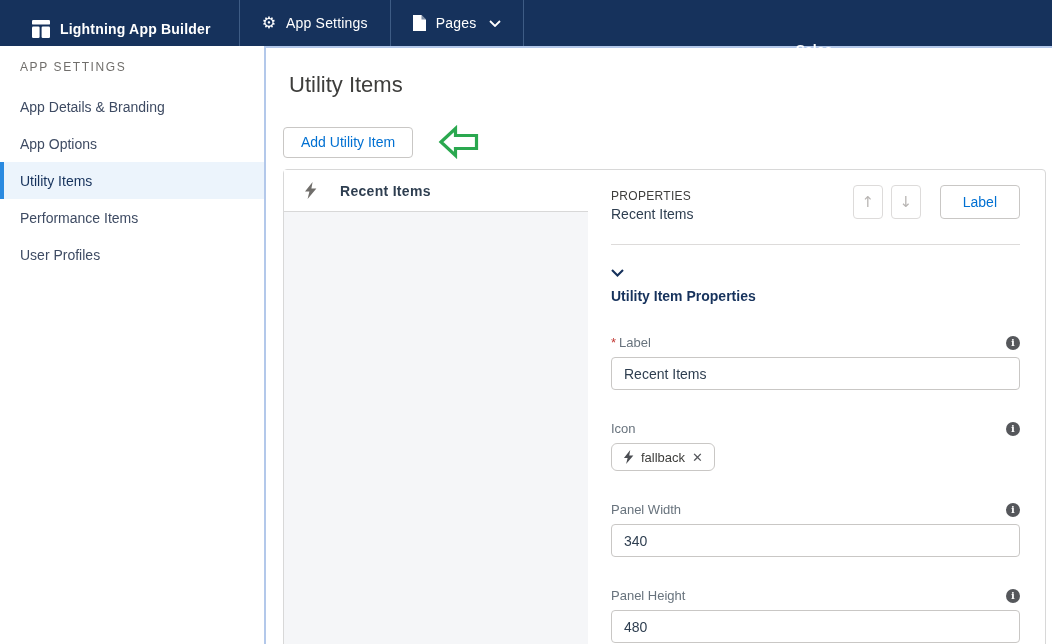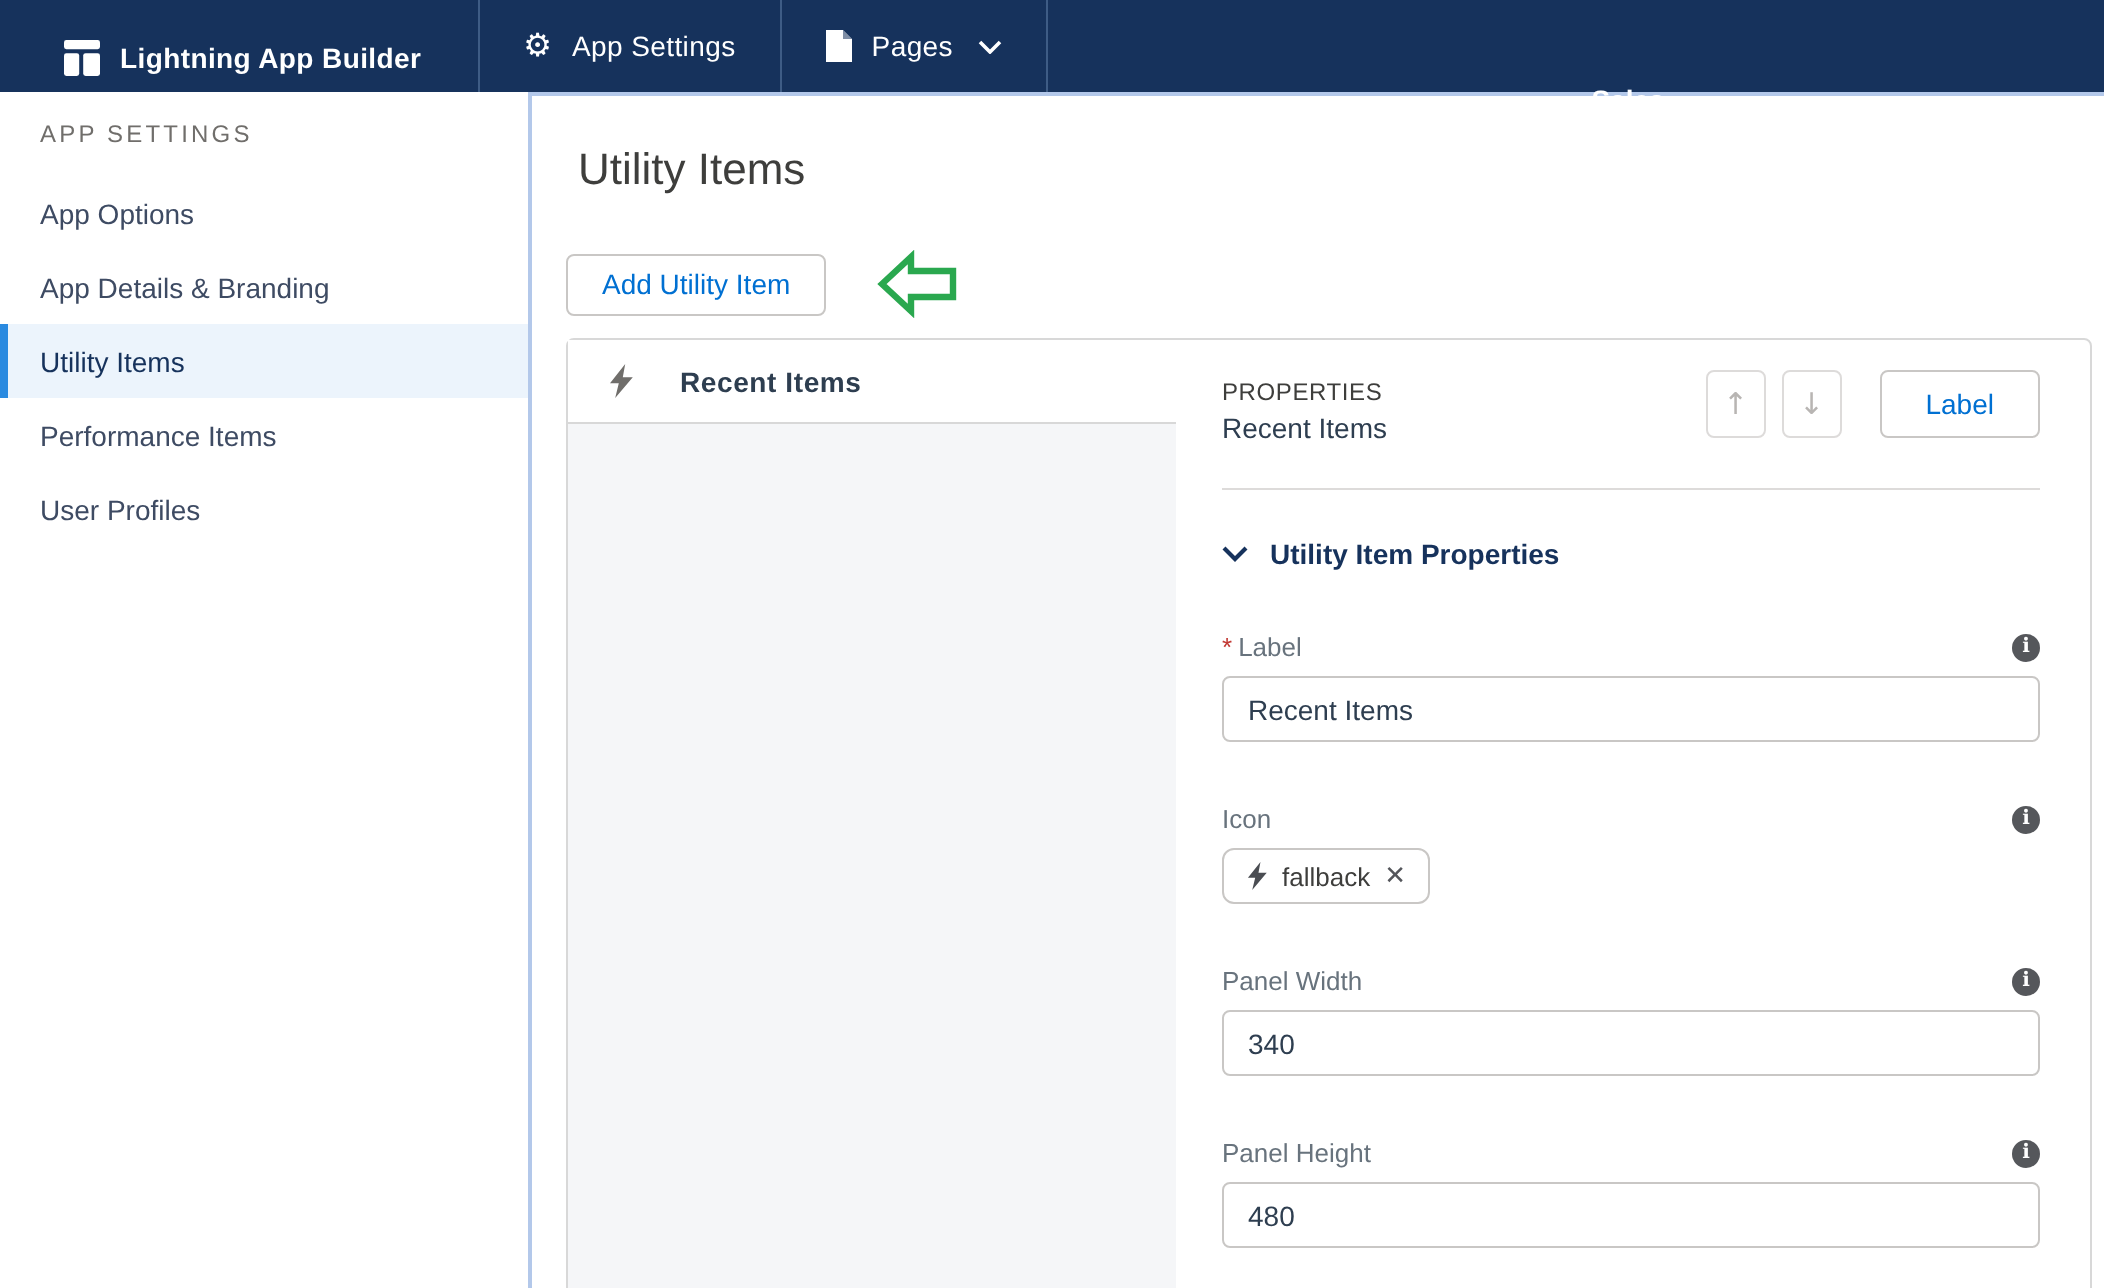--- a/index.html
+++ b/index.html
@@ -159,21 +159,21 @@
   .icon-btn {
     width: 30px; height: 34px;
     display: inline-flex; align-items: center; justify-content: center;
     color: #b8b5b3;
     font-size: 15px;
     border: 1px solid #dddbda;
   }
   .icon-btn + .icon-btn { margin-left: 8px; }
   .remove-btn { height: 34px; padding: 0 22px; margin-left: 19px; }
   .props-divider { border: none; border-top: 1px solid #dddbda; margin-top: 22px; }
-  .section-row { margin-top: 24px; display: flex; align-items: center; gap: 11px; cursor: pointer; }
+  .section-row { margin-top: 24px; display: flex; gap: 11px; cursor: pointer; flex-direction: column; }
   .section-title { font-weight: bold; font-size: 14px; color: #16325c; }
 
   .field { margin-top: 31px; }
   .field-label-row {
     display: flex; justify-content: space-between; align-items: center;
     margin-bottom: 7px;
   }
   .field-label { font-size: 13px; color: #68737d; }
   .req { color: #c23934; margin-right: 3px; font-size: 13px; }
   .info-icon {
@@ -241,22 +241,22 @@
     </span>
   </div>
   <div class="nav-app-name">Sales</div>
 </header>
 
 <div class="layout">
 
   <aside class="sidebar">
     <div class="sidebar-heading">APP SETTINGS</div>
     <nav>
+      <div class="side-item">App Details &amp; Branding</div>
       <div class="side-item">App Options</div>
-      <div class="side-item">App Details &amp; Branding</div>
       <div class="side-item selected">Utility Items</div>
       <div class="side-item">Performance Items</div>
       <div class="side-item">User Profiles</div>
     </nav>
   </aside>
 
   <main class="main">
     <h1 class="page-title">Utility Items</h1>
 
     <div class="add-row">

